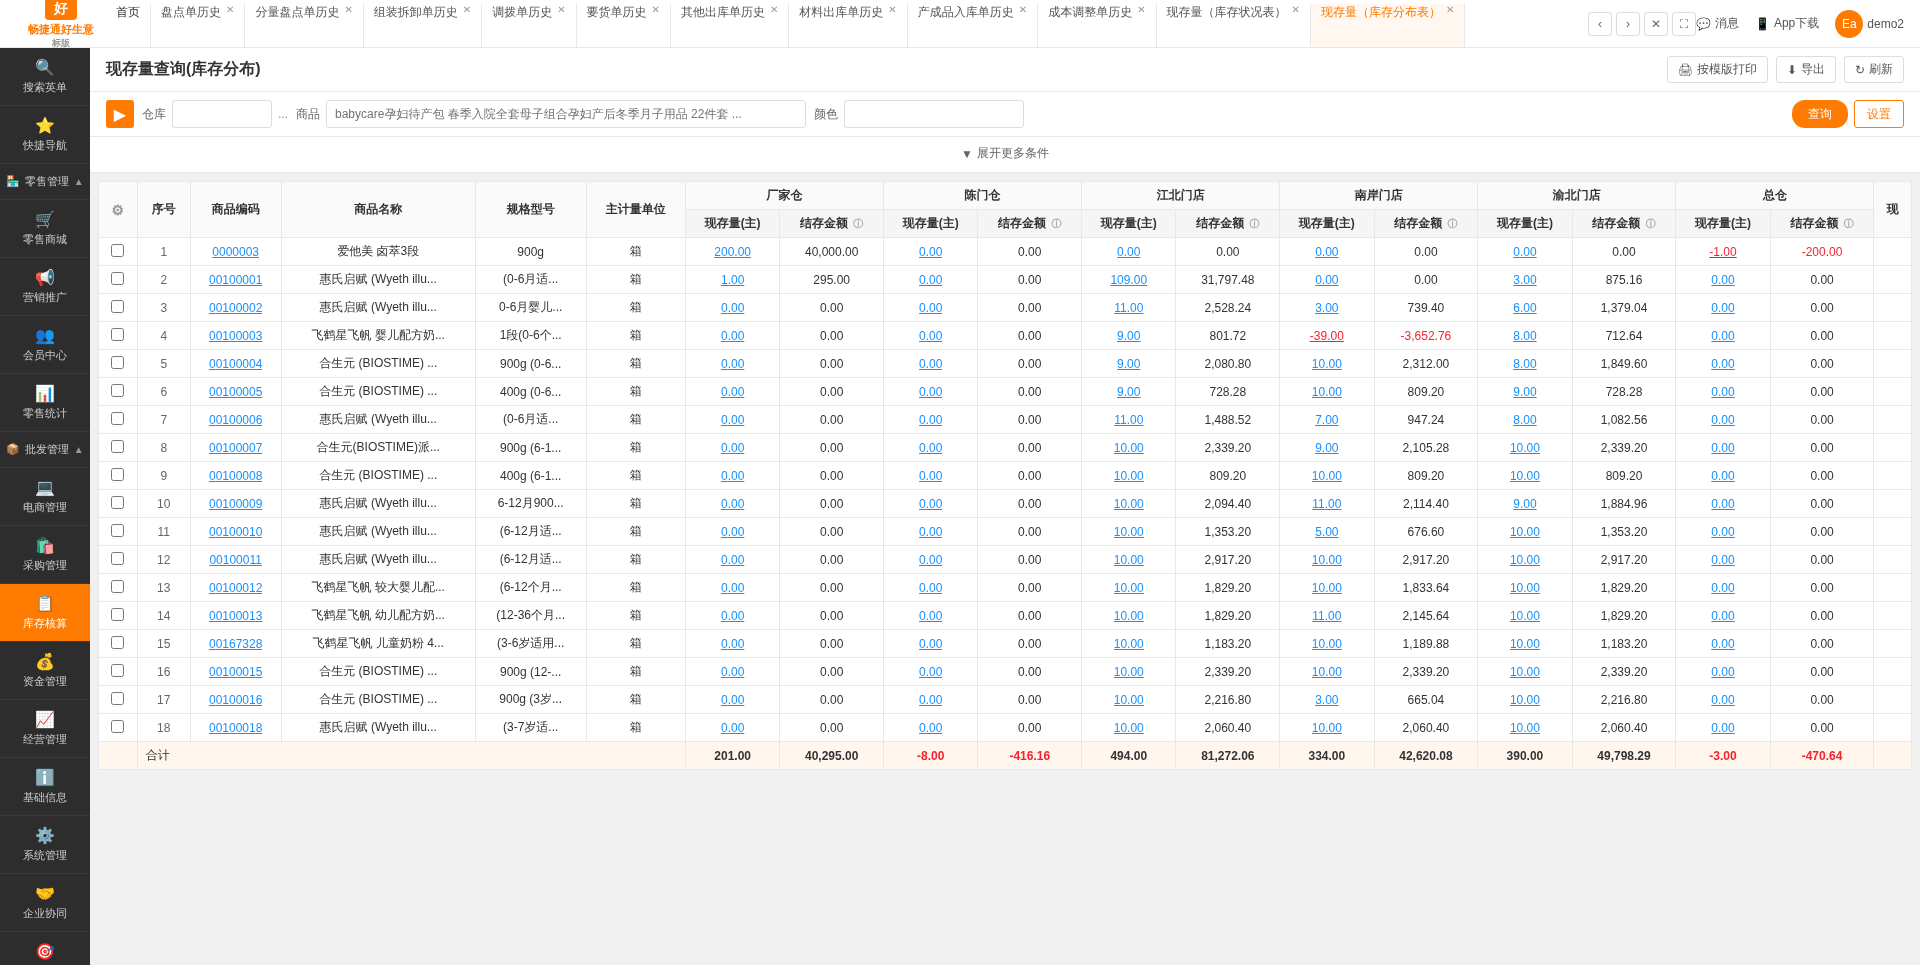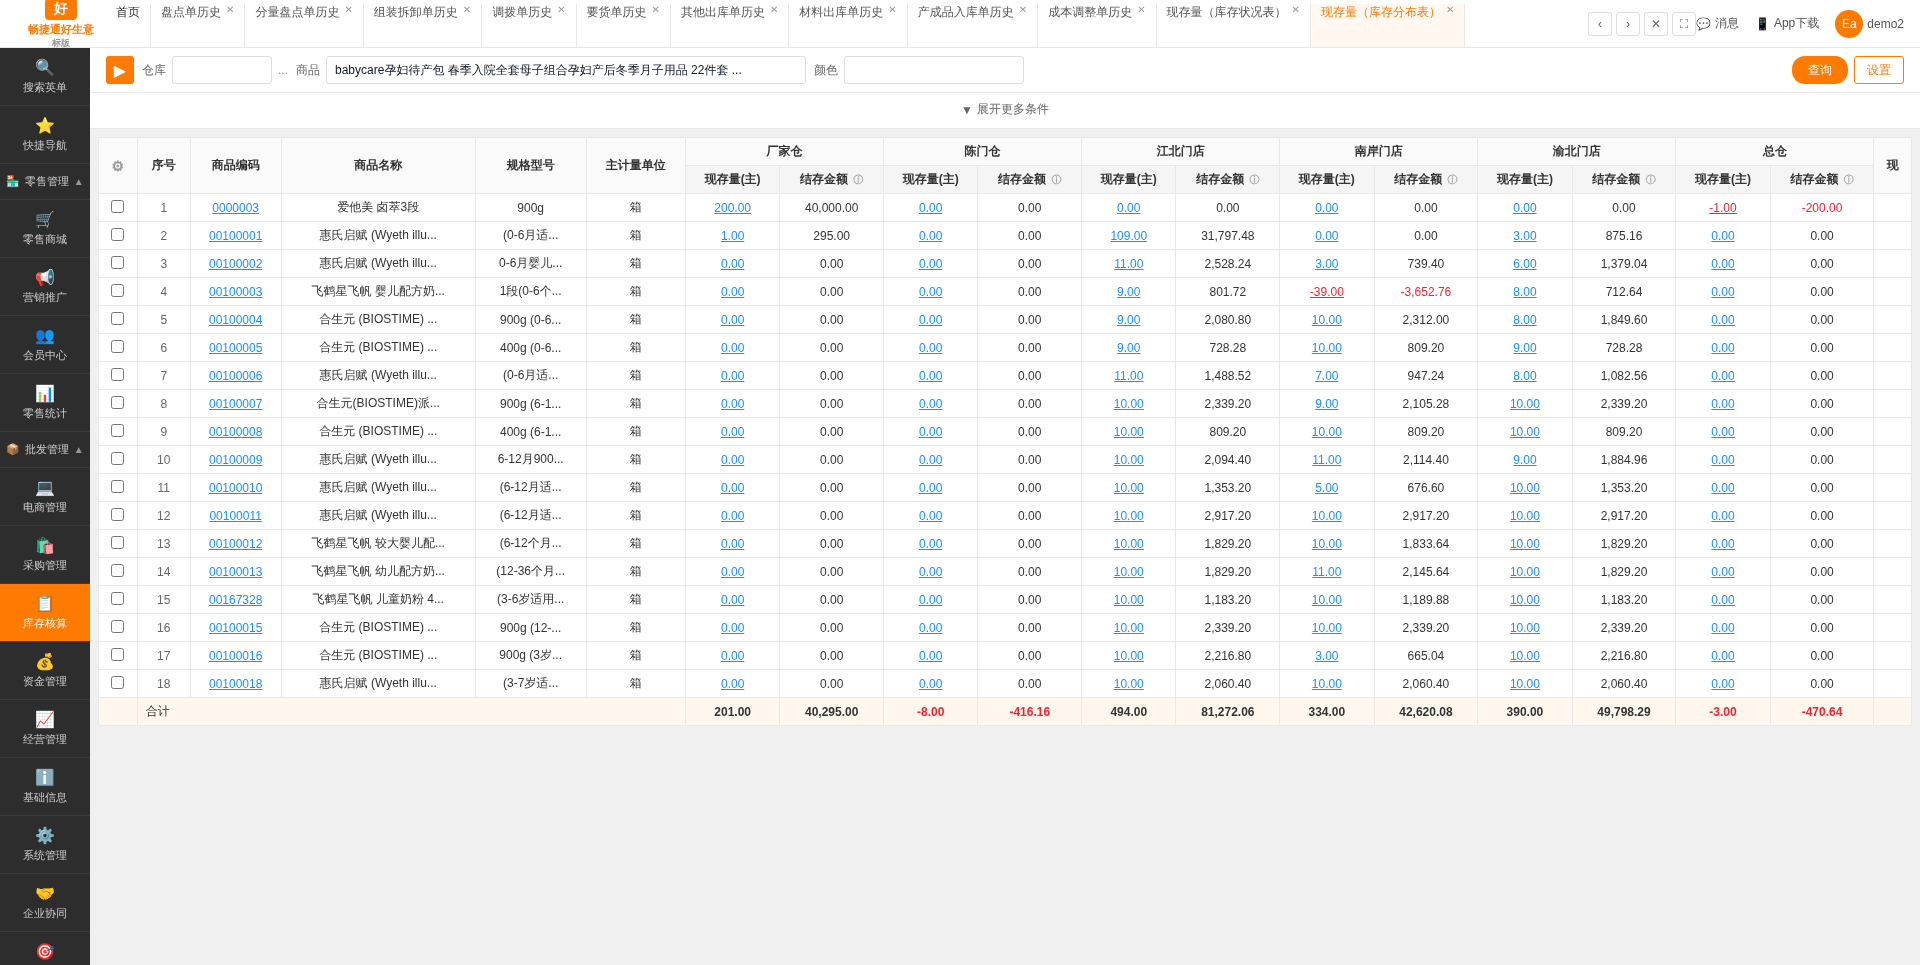--- a/index.html
+++ b/index.html
@@ -188,21 +188,21 @@
     .filter-input {
       border: 1px solid #ddd;
       border-radius: 3px;
       padding: 3px 8px;
       font-size: 12px;
       height: 28px;
       min-width: 80px;
     }
     .filter-input-long {
       min-width: 480px;
-      color: #0f172a;
+      color: #737373;
     }
     .filter-dots { color: #999; }
     .filter-btn-primary {
       padding: 4px 16px;
       background: #ff7a00;
       color: white;
       border: none;
       border-radius: 13px;
       cursor: pointer;
       font-size: 12px;
@@ -431,20 +431,37 @@
         <span>企业协同</span>
       </div>
       <div class="sidebar-item" style="flex-direction: column;">
         <span style="font-size:16px;margin-bottom:3px;">🎯</span>
         <span>新手引导</span>
       </div>
     </div>
 
   <div class="main-content">
 
+    <div class="page-header">
+      <span class="page-title">现存量查询(库存分布)</span>
+      <div class="page-actions">
+        <button class="action-btn">
+          <span>🖨</span>
+          <span>按模版打印</span>
+        </button>
+        <button class="action-btn">
+          <span>⬇</span>
+          <span>导出</span>
+        </button>
+        <button class="action-btn">
+          <span>↻</span>
+          <span>刷新</span>
+        </button>
+      </div>
+    </div>
 
     <div style="background:#fff;border-bottom:1px solid #e8e8e8;">
       <div class="filter-bar">
         <div class="filter-expand-btn">▶</div>
 
         <div class="filter-group">
           <span class="filter-label">仓库</span>
           <input class="filter-input" value="" style="width: 100px;">
           <span class="filter-dots">...</span>
         </div>

